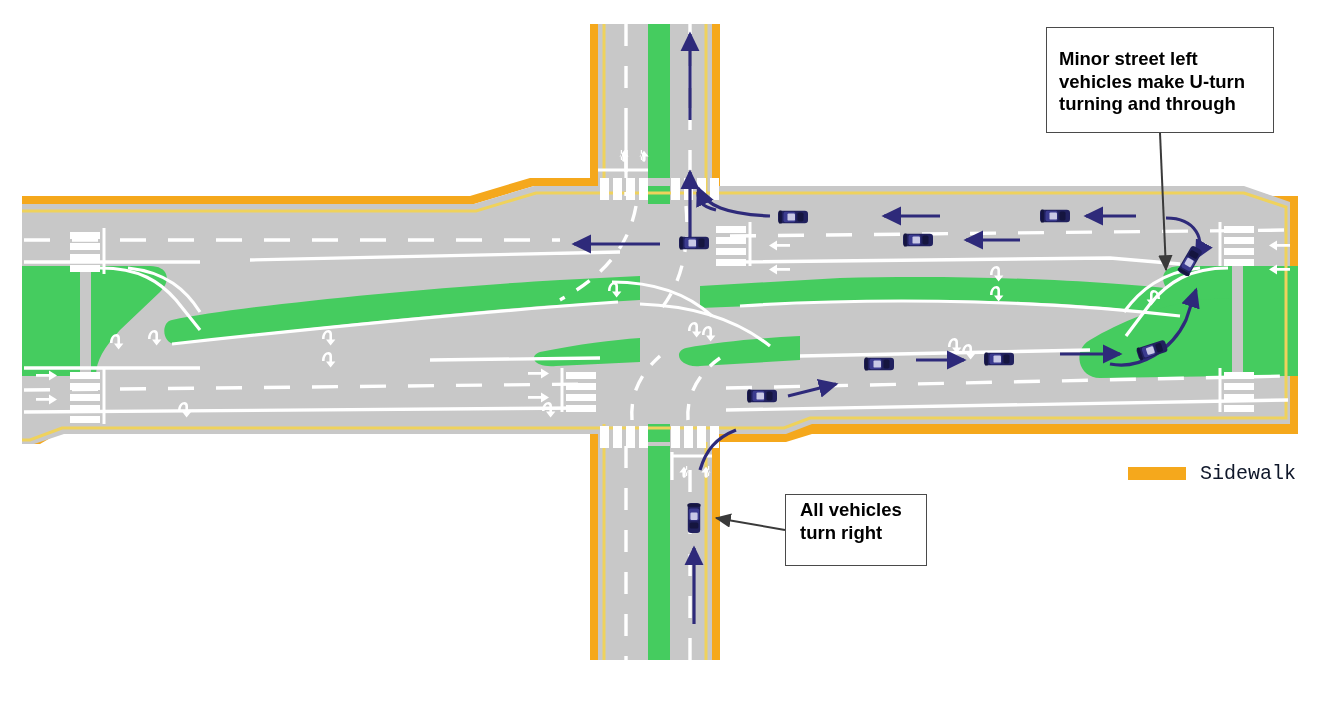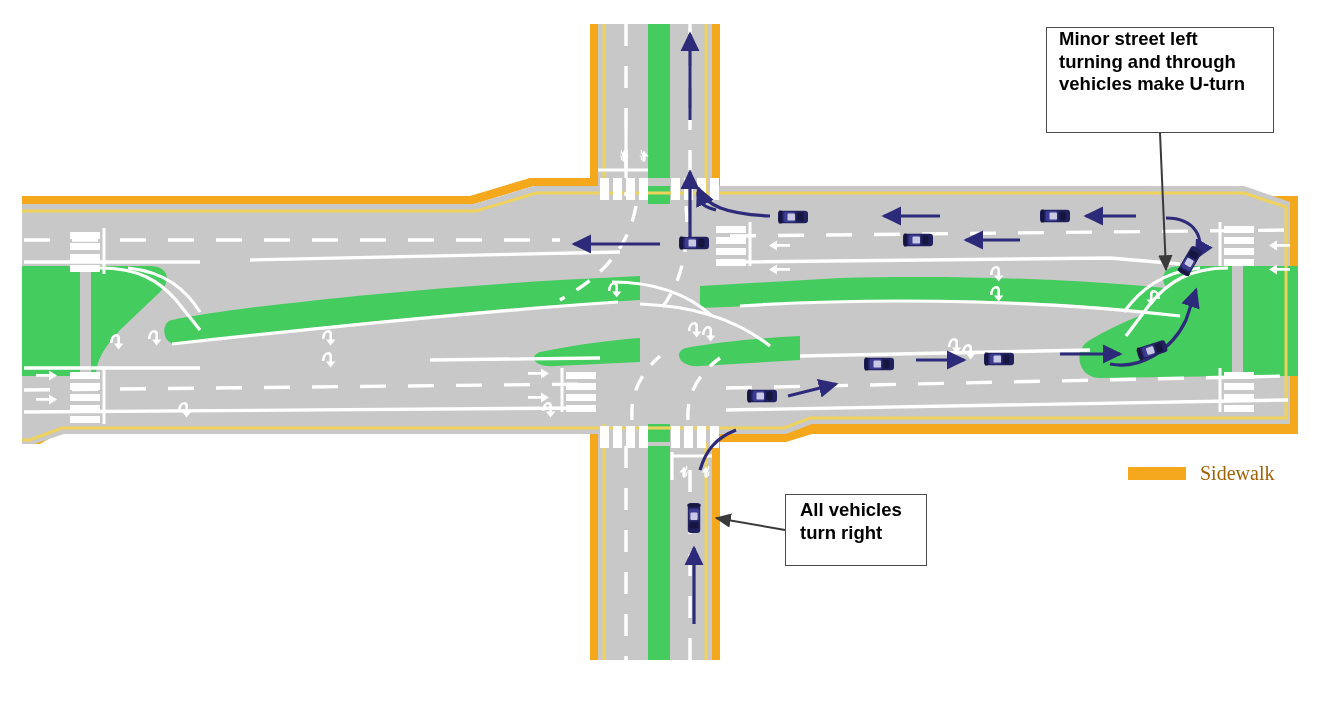--- a/index.html
+++ b/index.html
@@ -4,25 +4,25 @@
 <style>
   html,body{margin:0;padding:0;background:#ffffff;}
   body{width:1320px;height:706px;overflow:hidden;font-family:"Liberation Sans",sans-serif;}
   #stage{position:relative;width:1320px;height:706px;background:#ffffff;}
   svg#diagram{position:absolute;left:0;top:0;width:1320px;height:706px;display:block;}
   .callout{
     position:absolute;background:#ffffff;border:1.6px solid #4a4a4a;
     font-family:"Liberation Sans",sans-serif;font-weight:bold;color:#000;
     line-height:1.22;box-sizing:border-box;
   }
-  #callout-uturn{left:1046px;top:27px;width:228px;height:106px;padding:0 12px;font-size:18.5px;}
+  #callout-uturn{left:1046px;top:27px;width:228px;height:106px;padding:20px 12px;font-size:18.5px;}
   #callout-right{left:785px;top:494px;width:142px;height:72px;padding:4px 14px;font-size:18.5px;}
   #legend{position:absolute;left:1128px;top:462px;display:flex;align-items:center;gap:14px;}
   #legend-swatch{width:58px;height:13px;background:#F5A81C;}
-  #legend-label{font-family:Liberation Serif, serif;font-size:20px;color:#a16207;}
+  #legend-label{font-family:Liberation Mono, monospace;font-size:20px;color:#0f172a;}
 </style>
 </head>
 <body>
 
 <div id="stage">
 
   <svg id="diagram" viewBox="0 0 1320 706">
     <defs>
       <marker id="navyArrow" markerWidth="7" markerHeight="7" refX="5.4" refY="3" orient="auto">
         <path d="M0,0 L6.2,3 L0,6 z" fill="#2E2A7A"></path>
@@ -430,22 +430,22 @@
     <g stroke="#3a3a3a" stroke-width="2" fill="none">
       <path d="M1160,133 L1166,270" marker-end="url(#blackArrow)"></path>
       <path d="M785,530 L716,518" marker-end="url(#blackArrow)"></path>
     </g>
 
     </g>
   </svg>
 
   <div class="callout" id="callout-uturn">
     <div>Minor street left</div>
+    <div>vehicles make U-turn</div>
     <div>turning and through</div>
-    <div>vehicles make U-turn</div>
   </div>
 
   <div class="callout" id="callout-right">
     <div>All vehicles</div>
     <div>turn right</div>
   </div>
 
   <div id="legend">
     <div id="legend-swatch"></div>
     <div id="legend-label">Sidewalk</div>

